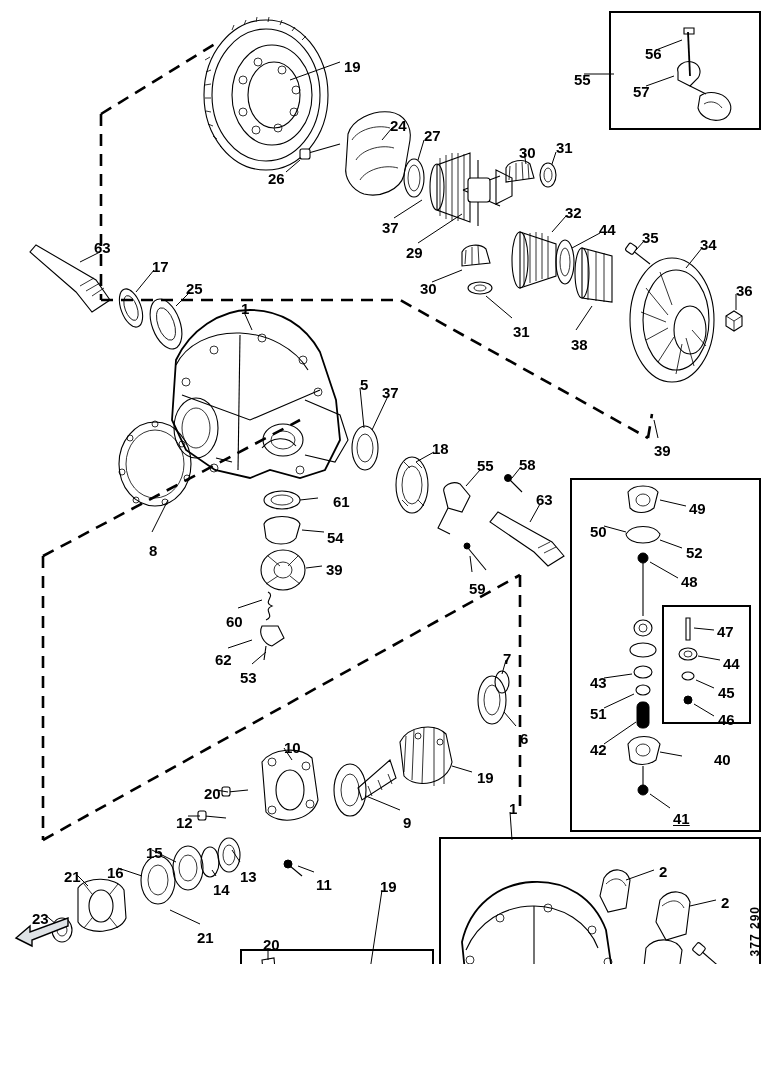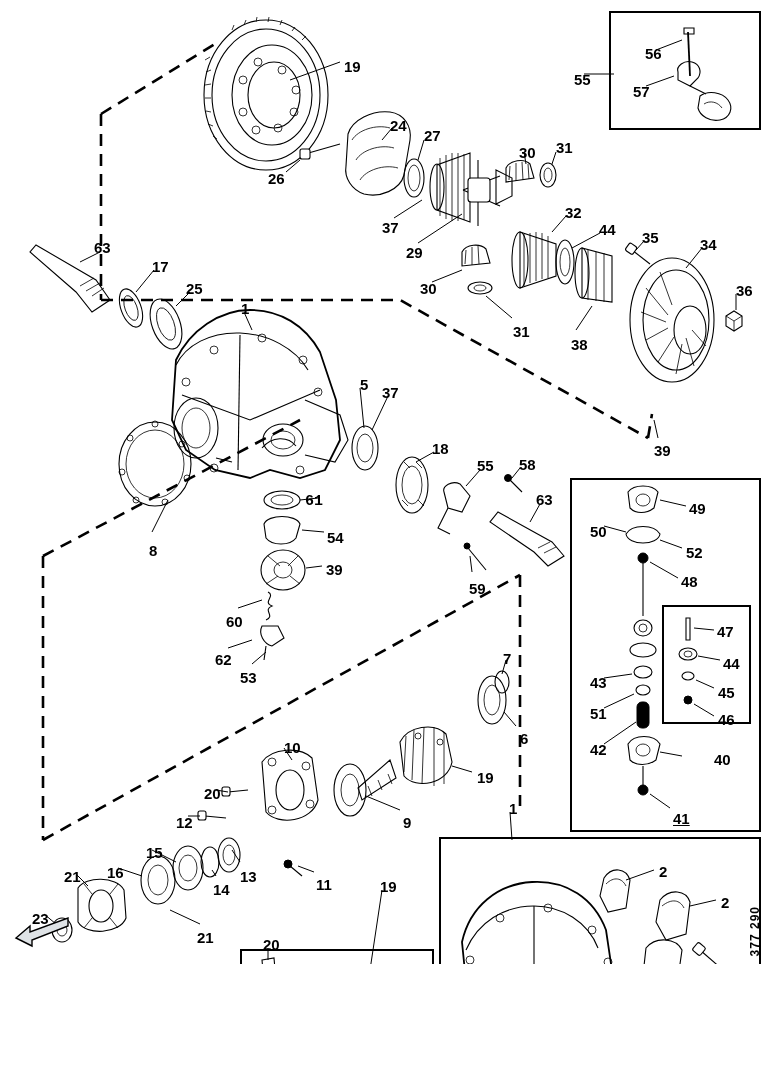--- a/index.html
+++ b/index.html
@@ -534,21 +534,21 @@
   <div class="callout" style="left:186px; top:281px;">25</div>
   <div class="callout" style="left:241px; top:301px;">1</div>
   <div class="callout" style="left:654px; top:443px;">39</div>
   <div class="callout" style="left:360px; top:377px;">5</div>
   <div class="callout" style="left:382px; top:385px;">37</div>
   <div class="callout" style="left:432px; top:441px;">18</div>
   <div class="callout" style="left:477px; top:458px;">55</div>
   <div class="callout" style="left:519px; top:457px;">58</div>
   <div class="callout" style="left:536px; top:492px;">63</div>
   <div class="callout" style="left:149px; top:543px;">8</div>
-  <div class="callout" style="left:305px; top:494px;font-family:Liberation Mono, monospace;">61</div>
+  <div class="callout" style="left:333px; top:494px;">61</div>
   <div class="callout" style="left:327px; top:530px;">54</div>
   <div class="callout" style="left:326px; top:562px;">39</div>
   <div class="callout" style="left:226px; top:614px;">60</div>
   <div class="callout" style="left:215px; top:652px;">62</div>
   <div class="callout" style="left:240px; top:670px;">53</div>
   <div class="callout" style="left:469px; top:581px;">59</div>
   <div class="callout" style="left:689px; top:501px;">49</div>
   <div class="callout" style="left:590px; top:524px;">50</div>
   <div class="callout" style="left:686px; top:545px;">52</div>
   <div class="callout" style="left:681px; top:574px;">48</div>

